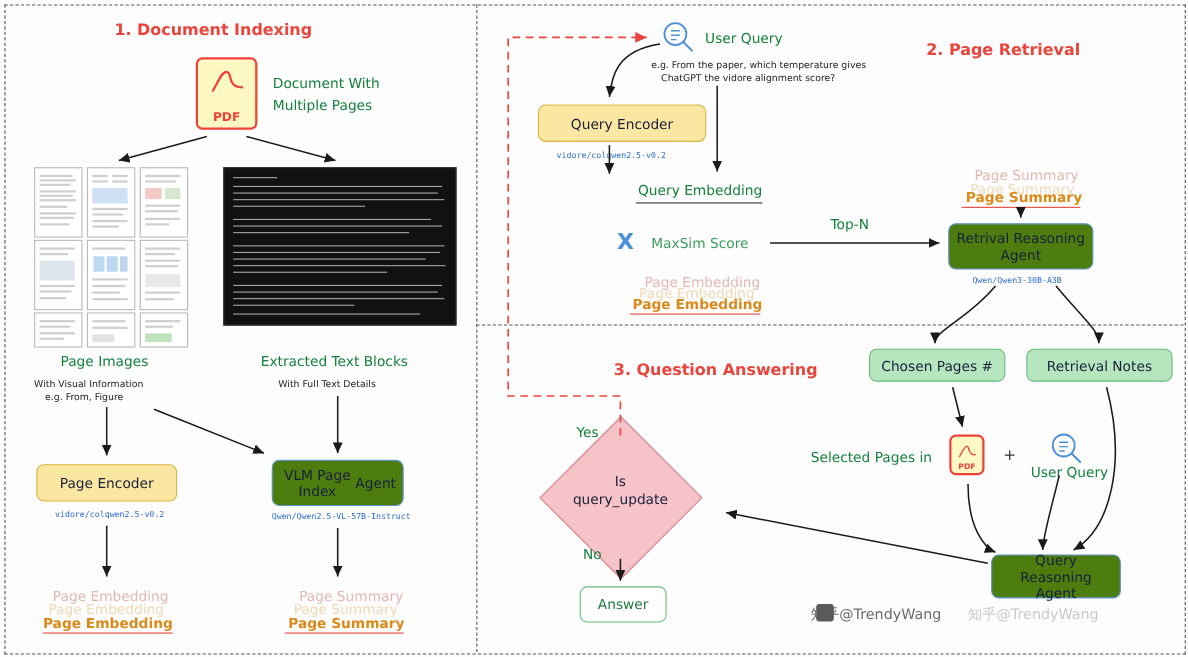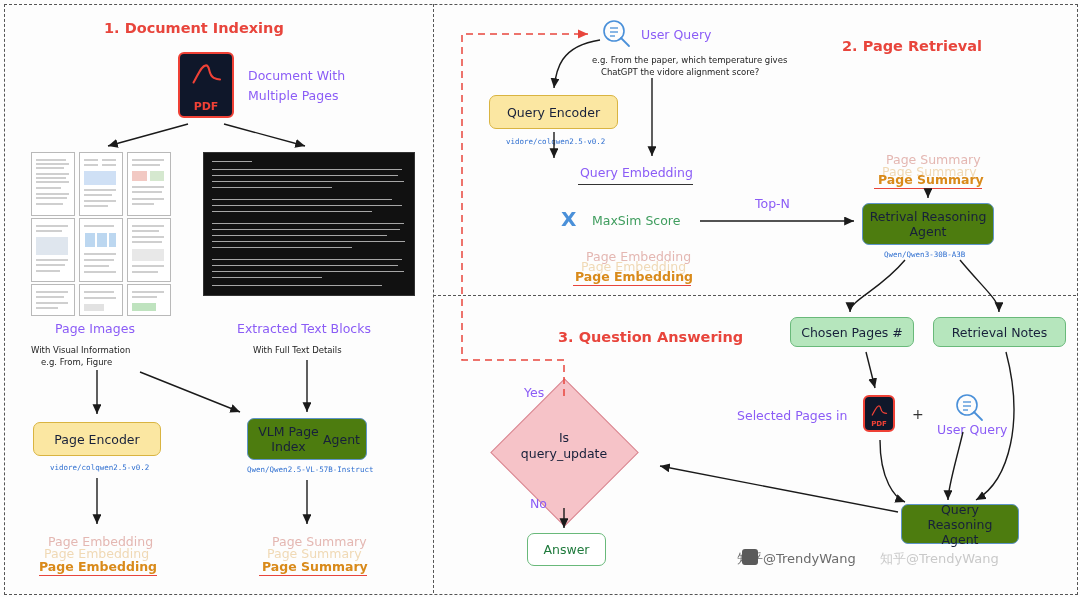--- a/index.html
+++ b/index.html
@@ -31,21 +31,21 @@
   }
   .sect-title {
     position: absolute;
     color: #e8453c;
     font-size: 14.5px;
     font-weight: 700;
     white-space: nowrap;
   }
   .lbl {
     position: absolute;
-    color: #8b5cf6;
+    color: #15803d;
     font-size: 12.5px;
     white-space: nowrap;
   }
   .lbl-sm {
     position: absolute;
     color: #222;
     font-size: 8.5px;
     white-space: nowrap;
     line-height: 1.35;
   }
@@ -131,21 +131,21 @@
     position: absolute;
     left: 0;
     top: 0;
     width: 1080px;
     height: 597px;
     pointer-events: none;
   }
   .pdf-icon {
     position: absolute;
     box-sizing: border-box;
-    background: #0f172a;
+    background: #fef9c3;
     border: 2.2px solid #ef4136;
     border-radius: 6px;
     display: flex;
     flex-direction: column;
     align-items: center;
     justify-content: flex-end;
   }
   .pdf-icon .pdf-text {
     font-size: 11px;
     font-weight: 700;
@@ -363,21 +363,21 @@
       <line x1="20" y1="20" x2="28" y2="28" stroke="#4a90d9" stroke-width="1.8" stroke-linecap="round"></line>
       <line x1="9" y1="10" x2="17" y2="10" stroke="#4a90d9" stroke-width="1.3"></line>
       <line x1="9" y1="14" x2="17" y2="14" stroke="#4a90d9" stroke-width="1.3"></line>
       <line x1="9" y1="18" x2="14" y2="18" stroke="#4a90d9" stroke-width="1.3"></line>
     </svg>
   </div>
   <div class="lbl" style="left:641px; top:27px;">User Query</div>
   <div class="lbl-sm" style="left:592px; top:55px;">e.g. From the paper, which temperature gives</div>
   <div class="lbl-sm" style="left:601px; top:67px;">ChatGPT the vidore alignment score?</div>
 
-  <div class="box box-yellow" style="left:489px; top:95px; width:129px; height:34px;">
+  <div class="box box-yellow" style="left:489px; top:95px; width:153px; height:34px;">
     <span>Query Encoder</span>
   </div>
   <div class="lbl-blue" style="left:506px; top:137px;">vidore/colqwen2.5-v0.2</div>
 
   <div class="lbl" style="left:580px; top:165px;">Query Embedding</div>
   <div class="underline-dark" style="left:578px; top:184px; width:115px;"></div>
 
   <div class="lbl" style="left:561px; top:207px; font-size:20px; color:#4a90d9; font-weight:600;">X</div>
   <div class="lbl" style="left:592px; top:213px; color:#3f9d5e;">MaxSim Score</div>
 

